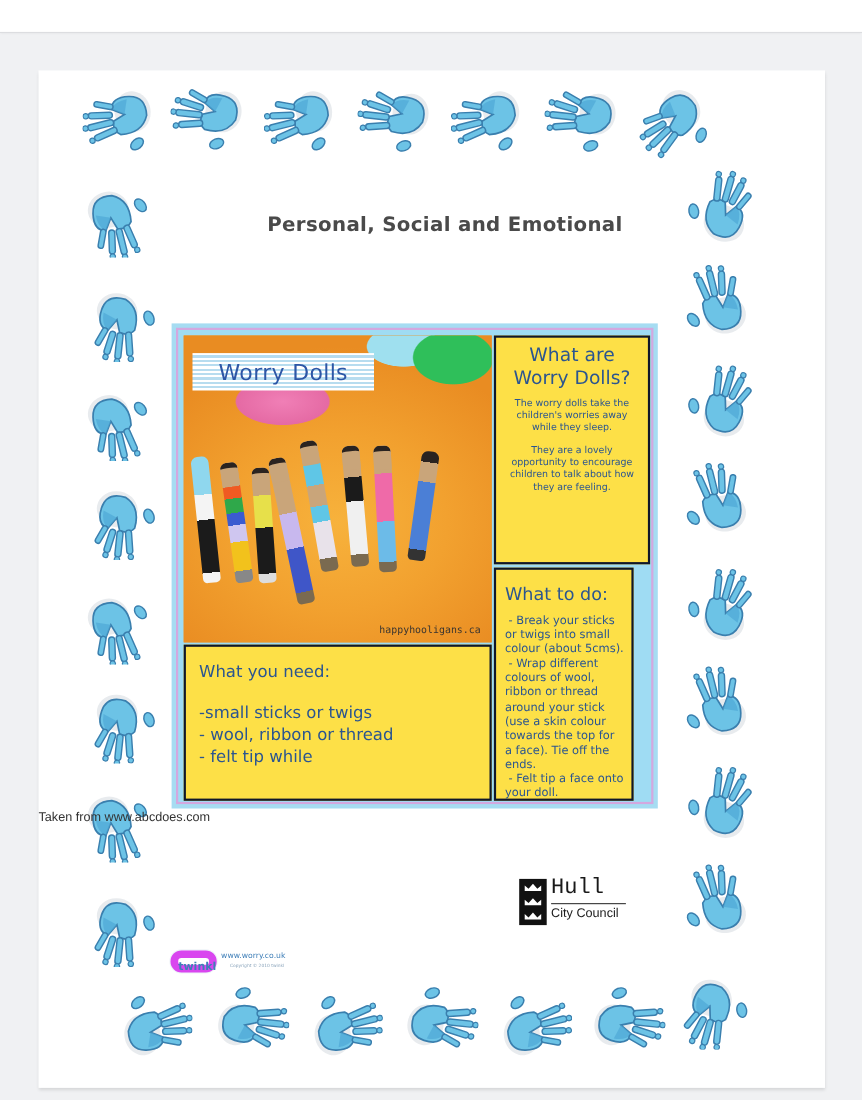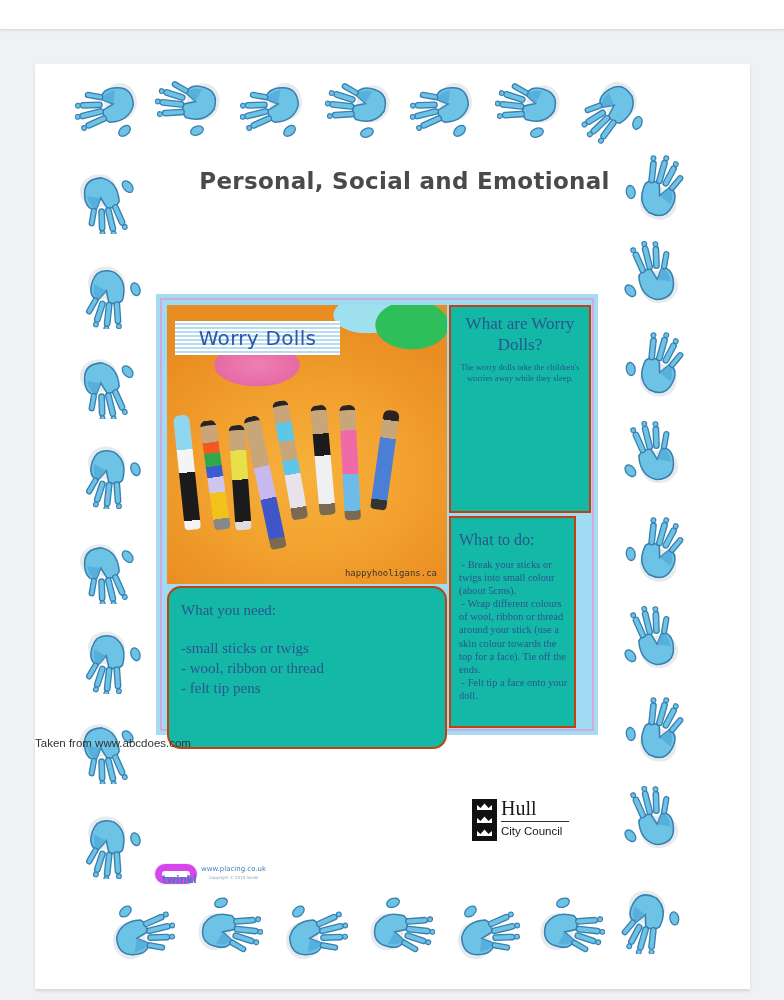--- a/index.html
+++ b/index.html
@@ -5,58 +5,58 @@
   * { box-sizing: border-box; margin: 0; padding: 0; }
   html, body { width: 784px; height: 1000px; overflow: hidden; }
   body { background: #f0f1f3; font-family: "DejaVu Sans", sans-serif; position: relative; }
 
   .topbar { position: absolute; left: 0; top: 0; width: 784px; height: 30px; background: #ffffff; border-bottom: 1px solid #dcdde0; box-shadow: 0 1px 2px rgba(0,0,0,0.06); }
 
   .page { position: absolute; left: 35px; top: 64px; width: 715px; height: 925px; background: #ffffff; box-shadow: 0 2px 3px rgba(0,0,0,0.12); overflow: hidden; }
 
   .hand { position: absolute; width: 70px; height: 70px; }
 
-  .title { position: absolute; left: 0; top: 100px; width: 739px; text-align: center; font-family: "DejaVu Sans", sans-serif; font-weight: bold; font-size: 23px; line-height: 34px; color: #4a4a4a; letter-spacing: 0.3px; }
+  .title { position: absolute; left: 0; top: 124px; width: 739px; text-align: center; font-family: "DejaVu Sans", sans-serif; font-weight: bold; font-size: 18px; line-height: 34px; color: #4a4a4a; letter-spacing: 0.3px; }
 
   .poster { position: absolute; left: 121px; top: 230px; width: 442px; height: 441px; background: #a6dcf2; padding: 20px; }
   .poster-inner { position: absolute; left: 4px; top: 4px; right: 4px; bottom: 4px; border: 2px solid #d3a8df; background: #9fdcf3; }
 
   .photo { position: absolute; left: 5px; top: 5px; width: 280px; height: 279px; overflow: hidden;
     background:
       radial-gradient(ellipse 60px 40px at 245px 20px, #2fbf5a 0%, #2fbf5a 60%, transparent 62%),
       radial-gradient(ellipse 55px 30px at 200px 10px, #9fe0ef 0%, #9fe0ef 60%, transparent 62%),
       radial-gradient(ellipse 70px 35px at 90px 60px, #f07fb6 0%, #e56aa4 60%, transparent 62%),
       radial-gradient(ellipse 200px 160px at 140px 170px, #f7b23c 0%, #f2a12f 50%, #e98c22 100%);
     background-color: #ef9a2a; }
   .photo-label { position: absolute; left: 8px; top: 16px; width: 165px; height: 34px;
     background: repeating-linear-gradient(0deg, #ffffff 0px, #ffffff 2px, #b7dcef 2px, #b7dcef 4px);
     color: #2d56a6; font-family: "DejaVu Sans", sans-serif; font-size: 20px; line-height: 34px; text-align: center; letter-spacing: 0.3px; }
   .doll { position: absolute; width: 16px; border-radius: 6px 6px 4px 4px; }
   .doll-head { position: absolute; left: 0; top: 0; width: 16px; height: 22px; border-radius: 6px 6px 2px 2px; background: #c9a57a; border-top: 5px solid #2a2320; }
   .photo-credit { position: absolute; right: 10px; bottom: 6px; font-family: "DejaVu Sans Mono", monospace; font-size: 9px; color: #3a3530; }
 
-  .panel { position: absolute; background: #14b8a6; border: 2px solid #c2410c; color: #2b5590; font-family: Liberation Serif, serif; }
+  .panel { position: absolute; background: #fde047; border: 2px solid #0f172a; color: #2b5590; }
   .panel-what-are { left: 287px; top: 5px; width: 142px; height: 208px; text-align: center; padding: 6px 6px 0 6px; }
   .panel-what-are h2 { font-size: 17px; line-height: 21px; font-weight: normal; color: #2b5590; margin-bottom: 7px; }
   .panel-what-are p { font-size: 8.6px; line-height: 11px; color: #2b5590; margin-bottom: 10px; }
 
   .panel-todo { left: 287px; top: 216px; width: 127px; height: 212px; padding: 12px 6px 0 8px; }
   .panel-todo h2 { font-size: 16px; line-height: 20px; font-weight: normal; margin-bottom: 8px; }
   .panel-todo .step { font-size: 10.4px; line-height: 13.1px; color: #2b5590; white-space: pre-wrap; }
 
-  .panel-need { left: 5px; top: 286px; width: 280px; height: 163px; padding: 12px 12px 0 12px; border-radius: 14px; }
+  .panel-need { left: 5px; top: 286px; width: 280px; height: 142px; padding: 12px 12px 0 12px; }
   .panel-need h2 { font-size: 15px; line-height: 20px; font-weight: normal; margin-bottom: 18px; }
   .panel-need li { list-style: none; font-size: 15px; line-height: 20px; color: #2b5590; }
 
   .credit { position: absolute; left: 0; top: 673px; width: 715px; text-align: left; font-family: "Liberation Sans", sans-serif; font-size: 11.5px; color: #333333; }
 
   .hull { position: absolute; left: 437px; top: 735px; width: 100px; height: 44px; }
   .hull-crest { position: absolute; left: 0; top: 0; width: 25px; height: 42px; background: #111111; }
   .crown { position: absolute; left: 4px; width: 17px; height: 8px; }
-  .hull-name { position: absolute; left: 29px; top: -2px; font-family: Liberation Serif, serif; font-size: 20px; line-height: 22px; color: #1a1a1a; }
+  .hull-name { position: absolute; left: 29px; top: -2px; font-family: Liberation Mono, monospace; font-size: 20px; line-height: 22px; color: #1a1a1a; }
   .hull-rule { position: absolute; left: 29px; top: 22px; width: 68px; height: 1px; background: #333; }
   .hull-sub { position: absolute; left: 29px; top: 25px; font-family: "Liberation Sans", sans-serif; font-size: 11.5px; line-height: 14px; color: #1a1a1a; white-space: nowrap; }
 
   .twinkl { position: absolute; left: 120px; top: 798px; width: 120px; height: 26px; }
   .twinkl-cloud { position: absolute; left: 0; top: 2px; width: 42px; height: 20px; background: #ffffff; border: 7px solid #d946ef; border-radius: 12px; box-shadow: 0 0 0 1px #eef3f8; font-family: "DejaVu Sans", sans-serif; font-weight: bold; font-size: 10px; line-height: 18px; color: #3f7fb8; text-align: center; }
   .twinkl-url { position: absolute; left: 46px; top: 3px; font-family: "DejaVu Sans", sans-serif; font-size: 7px; color: #3f7fb8; white-space: nowrap; }
   .twinkl-copy { position: absolute; left: 54px; top: 13px; font-family: "DejaVu Sans", sans-serif; font-size: 4px; color: #8aa4bb; white-space: nowrap; }
 </style>
 </head>
 <body>
@@ -206,35 +206,36 @@
         <div class="doll" style="left:175px;top:100px;height:115px;background:linear-gradient(#c9a57a 0 22%, #ef6aa8 22% 60%, #6cbbe8 60% 92%, #7a6a50 92%);transform:rotate(-3deg)">
             <div class="doll-head"></div>
           </div>
         <div class="doll" style="left:210px;top:105px;height:100px;background:linear-gradient(#2a2320 0 10%, #c9a57a 10% 28%, #4b7fd6 28% 90%, #333 90%);transform:rotate(8deg)"></div>
         <div class="photo-credit">happyhooligans.ca</div>
       </div>
 
       <div class="panel panel-what-are">
         <h2>What are Worry Dolls?</h2>
         <p>The worry dolls take the children's worries away while they sleep.</p>
+        <p>They are a lovely opportunity to encourage children to talk about how they are feeling.</p>
       </div>
 
       <div class="panel panel-todo">
         <h2>What to do:</h2>
         <div class="step"> - Break your sticks or twigs into small colour (about 5cms).</div>
         <div class="step"> - Wrap different colours of wool, ribbon or thread around your stick (use a skin colour towards the top for a face). Tie off the ends.</div>
         <div class="step"> - Felt tip a face onto your doll.</div>
       </div>
 
       <div class="panel panel-need">
         <h2>What you need:</h2>
         <ul>
           <li>-small sticks or twigs</li>
           <li>- wool, ribbon or thread</li>
-          <li>- felt tip pens</li>
+          <li>- felt tip while</li>
         </ul>
       </div>
 
     </div>
   </div>
 
   <div class="credit">Taken from www.abcdoes.com</div>
 
   <div class="hull">
     <div class="hull-crest">
@@ -248,17 +249,17 @@
           <path d="M1 7 L1 2 L4.5 5 L8.5 0.5 L12.5 5 L16 2 L16 7 Z" fill="#ffffff"></path>
         </svg>
     </div>
     <div class="hull-name">Hull</div>
     <div class="hull-rule"></div>
     <div class="hull-sub">City Council</div>
   </div>
 
   <div class="twinkl">
     <div class="twinkl-cloud">twinkl</div>
-    <div class="twinkl-url">www.placing.co.uk</div>
+    <div class="twinkl-url">www.worry.co.uk</div>
     <div class="twinkl-copy">Copyright © 2010 twinkl</div>
   </div>
 
 </div>
 
 </body></html>

